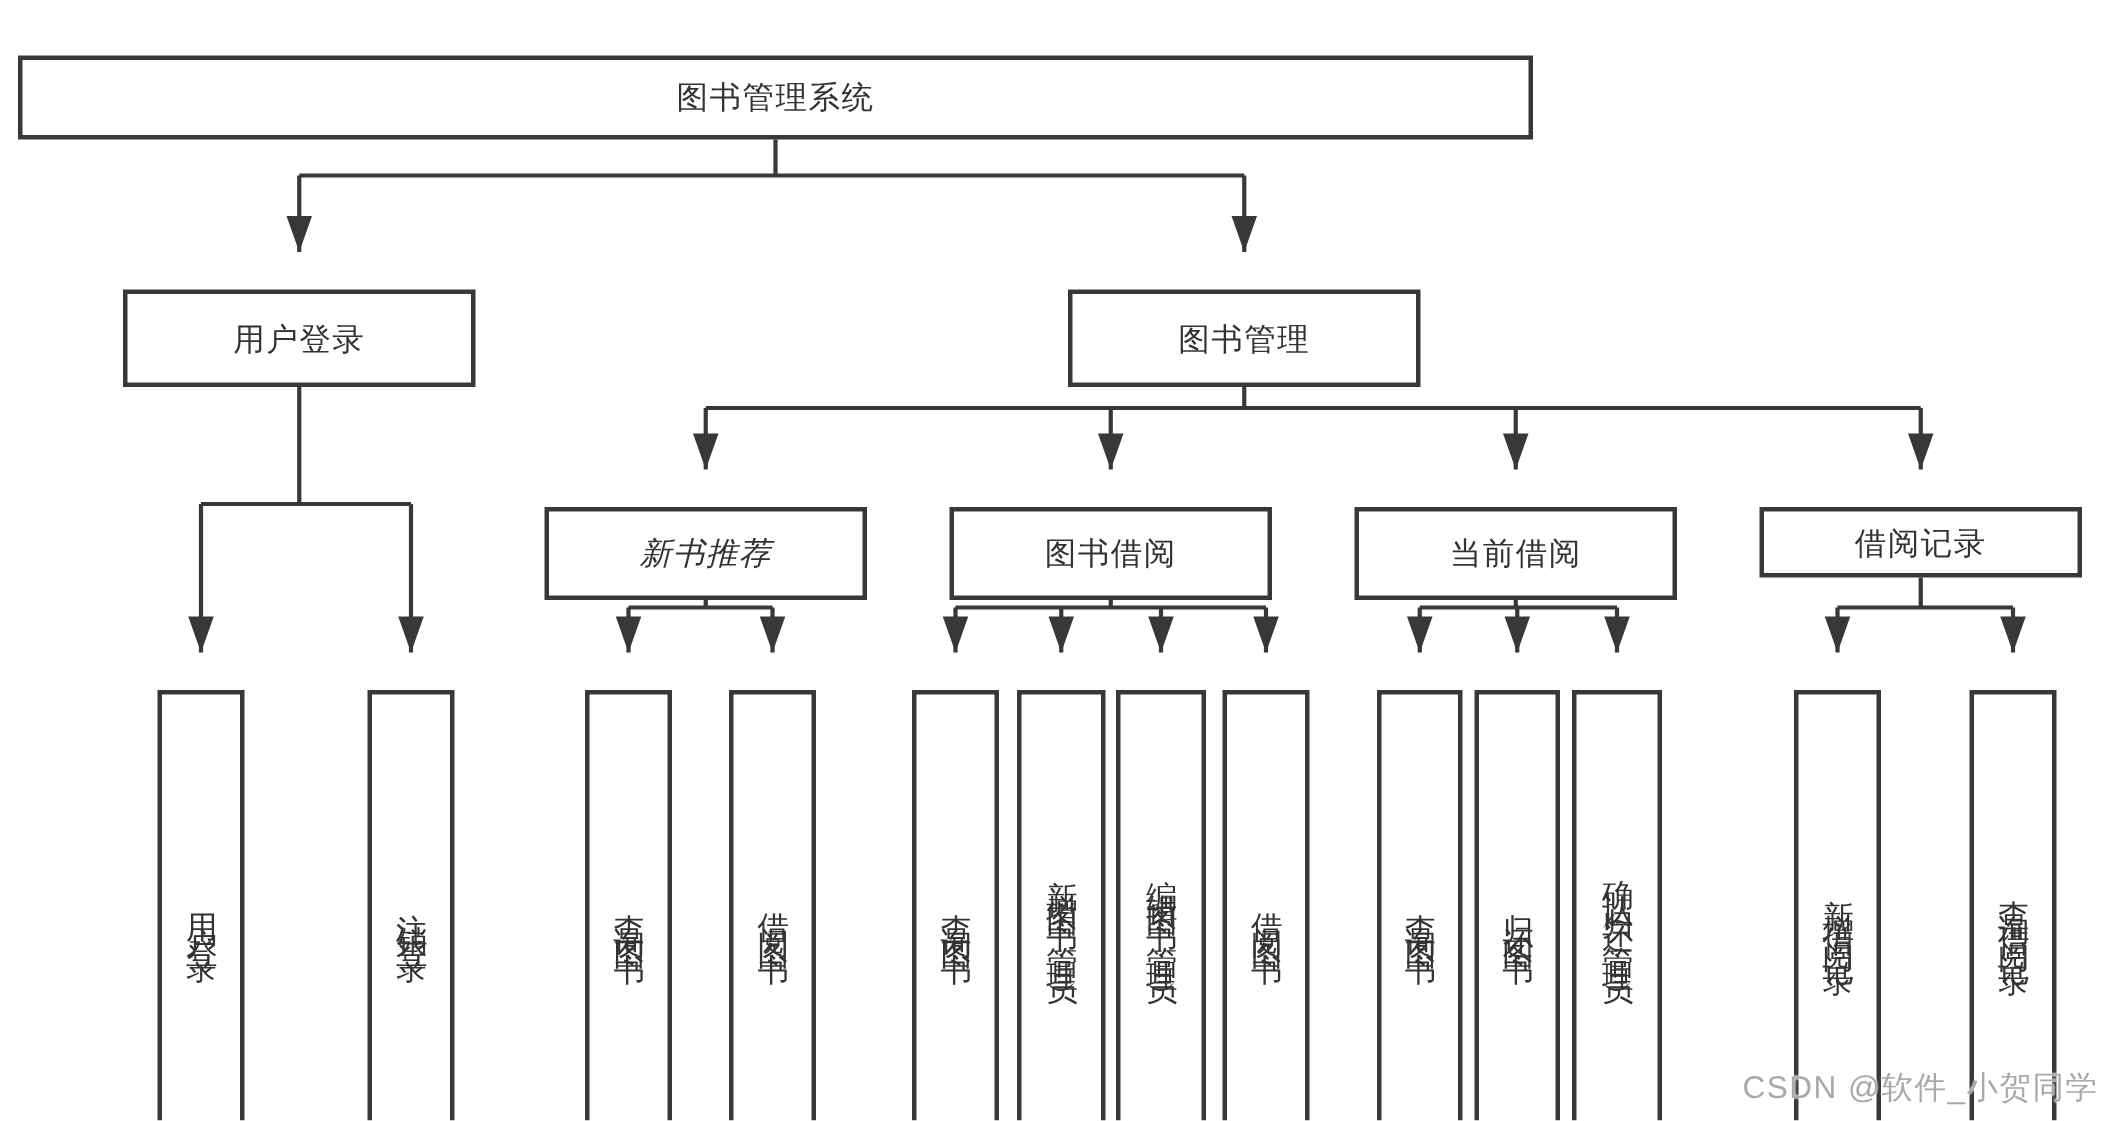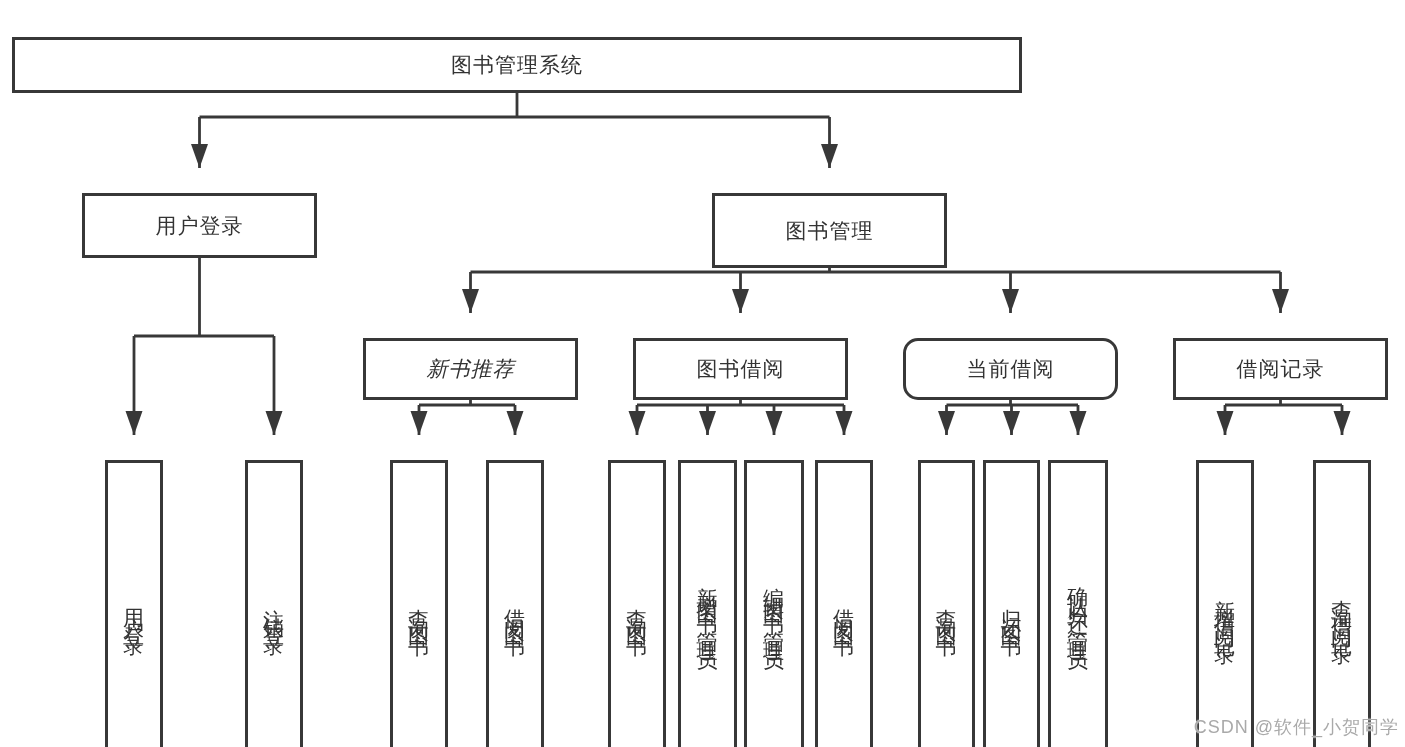--- a/index.html
+++ b/index.html
@@ -41,21 +41,21 @@
     text-orientation: upright;
     letter-spacing: 9px;
     font-size: 21px;
     color: #333333;
     line-height: 1;
   }
   .watermark {
     position: absolute;
     right: 6px;
     bottom: 8px;
-    font-size: 18px;
+    font-size: 21px;
     color: #a9a9a9;
     letter-spacing: 1px;
     text-shadow: 0 0 2px #ffffff, 0 0 1px #ffffff;
     white-space: nowrap;
   }
 </style>
 </head>
 <body>
 
 <div class="stage">
@@ -98,26 +98,26 @@
     <line x1="1011.5" y1="405" x2="1011.5" y2="435" stroke="#383838" stroke-width="2.8" marker-end="url(#ah)"></line>
     <line x1="1078" y1="405" x2="1078" y2="435" stroke="#383838" stroke-width="2.8" marker-end="url(#ah)"></line>
 
     <line x1="1225" y1="405" x2="1225" y2="435" stroke="#383838" stroke-width="2.8" marker-end="url(#ah)"></line>
     <line x1="1342" y1="405" x2="1342" y2="435" stroke="#383838" stroke-width="2.8" marker-end="url(#ah)"></line>
   </svg>
 
   <div class="box" style="left:12px; top:12px; width:1010px; height:56px;">图书管理系统</div>
 
   <div class="box" style="left:82px; top:168px; width:235px; height:65px;">用户登录</div>
-  <div class="box" style="left:712px; top:168px; width:235px; height:75px;">图书管理</div>
+  <div class="box" style="left:712px; top:168px; width:235px; height:65px;">图书管理</div>
 
   <div class="box" style="left:363px; top:313px; width:215px; height:62px;font-style:italic;">新书推荐</div>
   <div class="box" style="left:633px; top:313px; width:215px; height:62px;">图书借阅</div>
-  <div class="box" style="left:903px; top:313px; width:215px; height:62px;border-radius:15px;">当前借阅</div>
-  <div class="box" style="left:1173px; top:313px; width:215px; height:62px;">借阅记录</div>
+  <div class="box" style="left:903px; top:313px; width:215px; height:62px;">当前借阅</div>
+  <div class="box" style="left:1173px; top:313px; width:215px; height:47px;">借阅记录</div>
 
   <div class="box vbox" style="left:105px; top:435px; width:58px; height:300px;">
     <span>用户登录</span>
   </div>
   <div class="box vbox" style="left:245px; top:435px; width:58px; height:300px;">
     <span>注销登录</span>
   </div>
 
   <div class="box vbox" style="left:390px; top:435px; width:58px; height:300px;">
     <span>查询图书</span>

